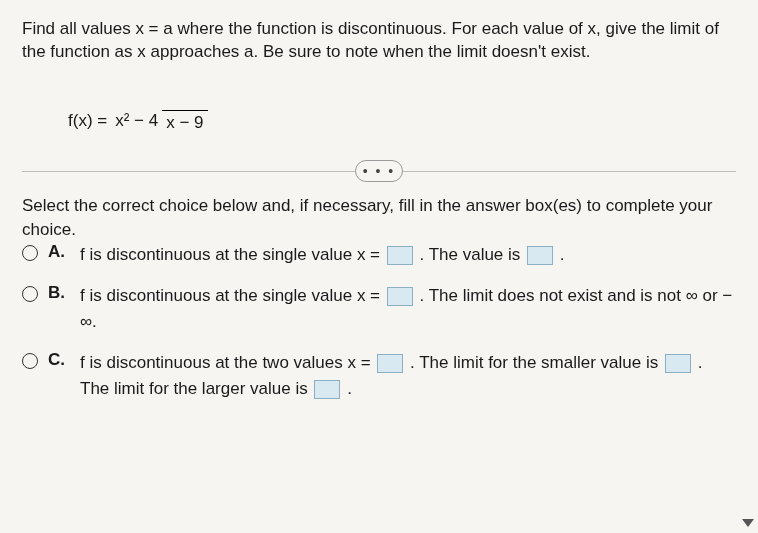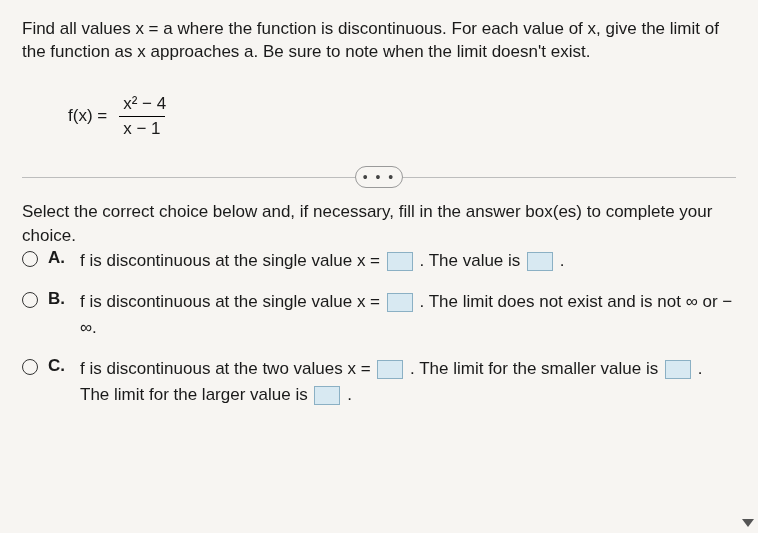--- a/index.html
+++ b/index.html
@@ -6,26 +6,26 @@
     body {
       width: 758px;
       height: 533px;
       background: #f7f5f2;
       font-family: Arial, Helvetica, sans-serif;
       font-size: 17px;
       color: #1a1a1a;
       padding: 18px 22px;
       position: relative;
     }
-    .question-text { line-height: 1.35; margin-bottom: 20px; }
+    .question-text { line-height: 1.35; margin-bottom: 36px; }
     .formula-area { padding: 10px 0 8px 46px; }
     .formula { display: inline-flex; align-items: center; }
     .frac {
-      display: inline-flex; flex-direction: column; align-items: flex-start;
-      margin-left: 12px;
+      display: inline-flex; flex-direction: row; align-items: flex-end;
+      margin-left: 4px;
     }
     .frac .num { padding: 0 4px 2px 4px; }
     .frac .den { border-top: 1.5px solid #000; padding: 2px 4px 0 4px; }
     .divider-wrap {
       position: relative;
       margin: 30px 0 22px 0;
     }
     .hr-line {
       border: none; border-top: 1px solid #bdbdbd;
     }
@@ -75,21 +75,21 @@
 </head>
 <body>
 
 <div class="question-text">Find all values x = a where the function is discontinuous. For each value of x, give the limit of the function as x approaches a. Be sure to note when the limit doesn't exist.</div>
 
 <div class="formula-area">
   <span class="formula">
     <span>f(x) =</span>
     <span class="frac">
       <span class="num">x² − 4</span>
-      <span class="den">x − 1</span>
+      <span class="den">x − 9</span>
     </span>
   </span>
 </div>
 
 <div class="divider-wrap">
   <hr class="hr-line">
   <button class="ellipsis-btn">
     <span>• • •</span>
   </button>
 </div>

